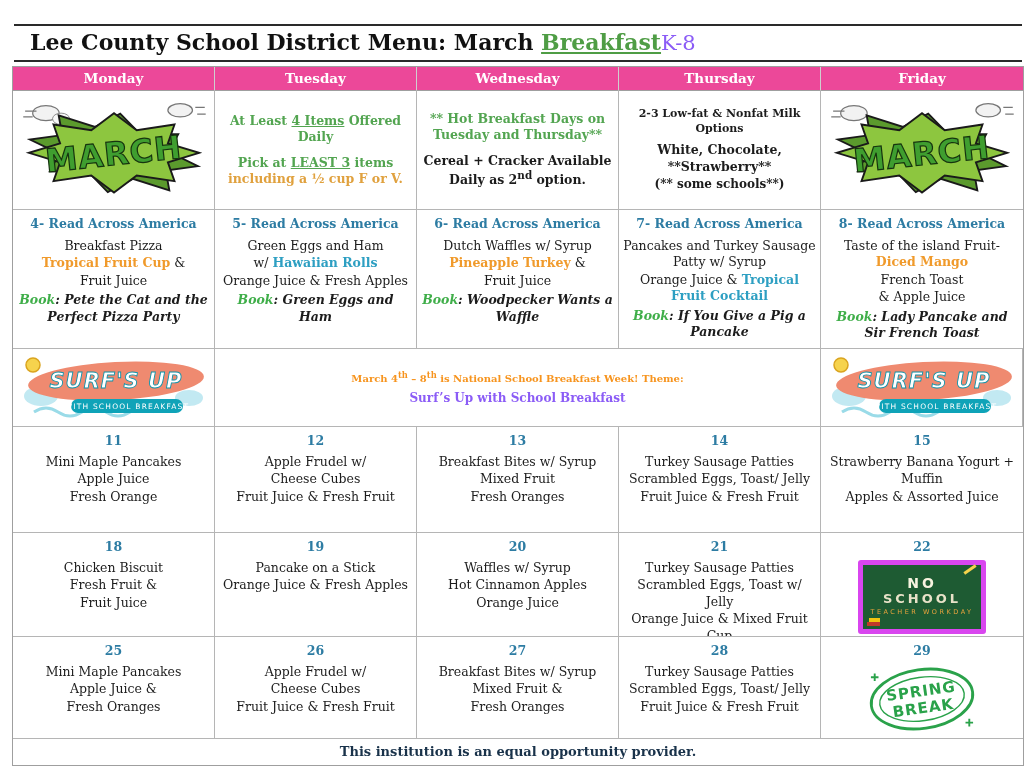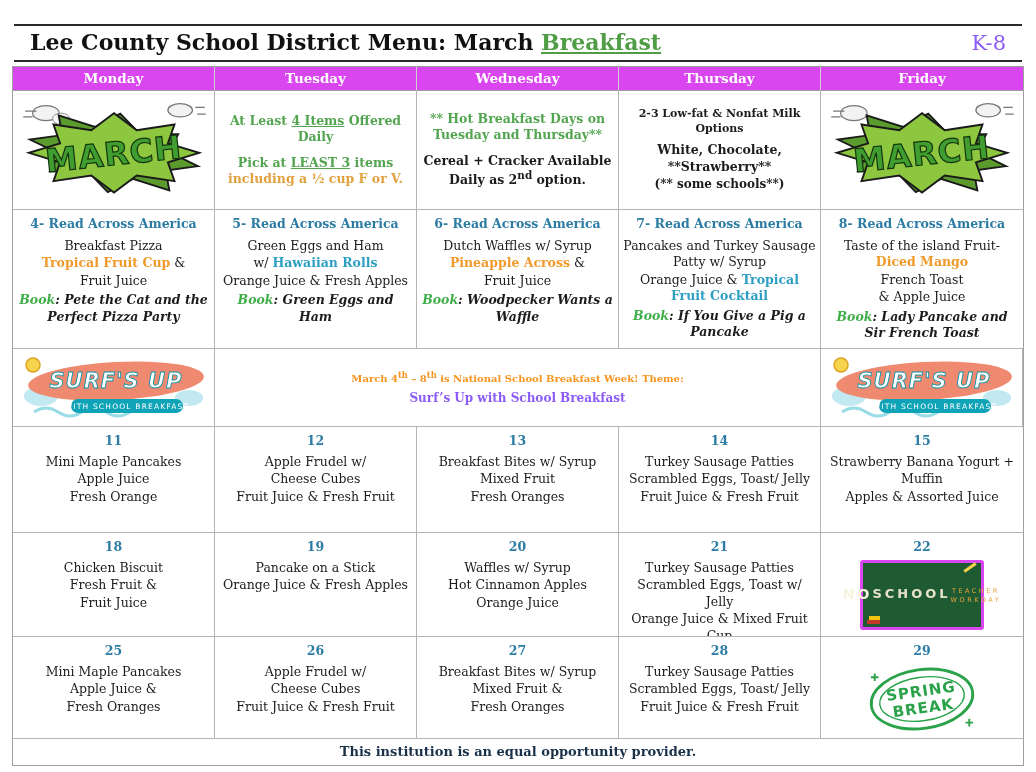--- a/index.html
+++ b/index.html
@@ -1,28 +1,28 @@
 <!DOCTYPE html>
 <html><head>
 <meta charset="utf-8">
 <style>
   html,body{margin:0;padding:0;background:#fff;}
   body{width:1036px;height:772px;overflow:hidden;font-family:"DejaVu Serif",serif;color:#1c1c1c;}
   .page{padding:24px 12px 0;}
   .rule{border-top:2px solid #2a2a2a;margin:0 2px;}
-  .title-row{display:flex;justify-content:space-between;align-items:baseline;padding:3px 18px 5px;}
+  .title-row{display:flex;align-items:baseline;padding:3px 18px 5px;}
   .title-row h1{font-size:22px;margin:0;font-weight:bold;color:#111;}
   .breakfast{color:#4f9d45;text-decoration:underline;}
   .grade{color:#8b5cf6;font-size:21px;font-weight:normal;}
   .menu-table{border:1px solid #9f9f9f;margin-top:4px;}
   .row{display:grid;grid-template-columns:repeat(5,1fr);}
   .banner-row{display:grid;grid-template-columns:1fr 3fr 1fr;height:78px;}
   .cell{border-right:1px solid #b5b5b5;border-bottom:1px solid #b5b5b5;text-align:center;padding:5px 4px;font-size:12.5px;line-height:1.32;overflow:hidden;}
   .row .cell:last-child,.banner-row .cell:last-child{border-right:none;}
-  .day-header{background:#d946ef;color:#fff;font-weight:bold;font-size:13.5px;padding:3px 0 4px;border-right:1px solid #cfcfcf;border-bottom:1px solid #9f9f9f;text-align:center;}
+  .day-header{background:#ec4899;color:#fff;font-weight:bold;font-size:13.5px;padding:3px 0 4px;border-right:1px solid #cfcfcf;border-bottom:1px solid #9f9f9f;text-align:center;}
   .row .day-header:last-child{border-right:none;}
   .r-info .cell{height:114px;display:flex;flex-direction:column;justify-content:center;align-items:center;padding:2px 6px;}
   .r-week1 .cell{height:127px;}
   .r-w .cell{padding-top:6px;}
   .r-w2 .cell{height:94px;}
   .r-w3 .cell{height:92px;}
   .r-w4 .cell{height:90px;}
   .cell-head{color:#2d7ca3;font-weight:bold;margin-bottom:5px;font-size:12.5px;}
   .date-num{color:#2d7ca3;font-weight:bold;margin-bottom:4px;font-size:12.5px;}
   .menu-line{margin:0 0 1px;}
@@ -37,21 +37,21 @@
   .gap{height:9px;}
   .milk-l1{font-weight:bold;font-size:11px;margin-bottom:6px;}
   .milk{font-weight:bold;font-size:12.5px;}
   .milk-small{font-weight:bold;font-size:12px;margin-top:2px;}
   .banner-cell{display:flex;align-items:center;justify-content:center;border-right:1px solid #b5b5b5;border-bottom:1px solid #b5b5b5;overflow:hidden;}
   .banner-center{display:flex;flex-direction:column;justify-content:center;gap:7px;text-align:center;}
   .banner-l1{color:#f7941e;font-weight:bold;font-size:10px;}
   .banner-l2{color:#8b5cf6;font-weight:bold;font-size:12px;}
   .footer-cell{text-align:center;font-weight:bold;font-size:13px;color:#19324a;padding:5px 0 6px;}
   .logo-cell{display:flex;align-items:center;justify-content:center;padding:2px;}
-  .no-school{width:118px;height:64px;margin:4px auto 0;background:#1e5b33;border:3px solid #d946ef;border-radius:3px;position:relative;display:flex;flex-direction:row;align-items:center;justify-content:center;font-family:"DejaVu Sans",sans-serif;}
+  .no-school{width:118px;height:64px;margin:4px auto 0;background:#1e5b33;border:5px solid #d946ef;border-radius:3px;position:relative;display:flex;flex-direction:column;align-items:center;justify-content:center;font-family:"DejaVu Sans",sans-serif;}
   .no-school .big{color:#f7f3e0;font-weight:bold;font-size:14px;letter-spacing:3px;line-height:1.1;}
   .no-school .big2{color:#e8e2c8;font-weight:bold;font-size:13px;letter-spacing:3px;line-height:1.1;}
   .no-school .small{color:#e8a33d;font-size:6.5px;letter-spacing:2.5px;margin-top:2px;}
   .no-school .bk1{position:absolute;left:4px;bottom:3px;width:13px;height:4px;background:#c0392b;}
   .no-school .bk2{position:absolute;left:6px;bottom:7px;width:11px;height:4px;background:#f1c40f;}
   .no-school .pencil{position:absolute;right:4px;top:3px;width:14px;height:3px;background:#f5d24b;transform:rotate(-35deg);}
 </style>
 </head>
 <body>
 
@@ -128,21 +128,21 @@
       <div class="cell">
         <div class="cell-head">5- Read Across America</div>
         <div class="menu-line">Green Eggs and Ham</div>
         <div class="menu-line"><span>w/ </span><span class="blue">Hawaiian Rolls</span></div>
         <div class="menu-line">Orange Juice &amp; Fresh Apples</div>
         <div class="menu-line book"><span class="green">Book</span><span>: Green Eggs and Ham</span></div>
       </div>
       <div class="cell">
         <div class="cell-head">6- Read Across America</div>
         <div class="menu-line">Dutch Waffles w/ Syrup</div>
-        <div class="menu-line"><span class="orange">Pineapple Across</span><span> &amp;</span></div>
+        <div class="menu-line"><span class="orange">Pineapple Turkey</span><span> &amp;</span></div>
         <div class="menu-line">Fruit Juice</div>
         <div class="menu-line book"><span class="green">Book</span><span>: Woodpecker Wants a Waffle</span></div>
       </div>
       <div class="cell">
         <div class="cell-head">7- Read Across America</div>
         <div class="menu-line">Pancakes and Turkey Sausage Patty w/ Syrup</div>
         <div class="menu-line"><span>Orange Juice &amp; </span><span class="blue">Tropical Fruit Cocktail</span></div>
         <div class="menu-line book"><span class="green">Book</span><span>: If You Give a Pig a Pancake</span></div>
       </div>
       <div class="cell">

